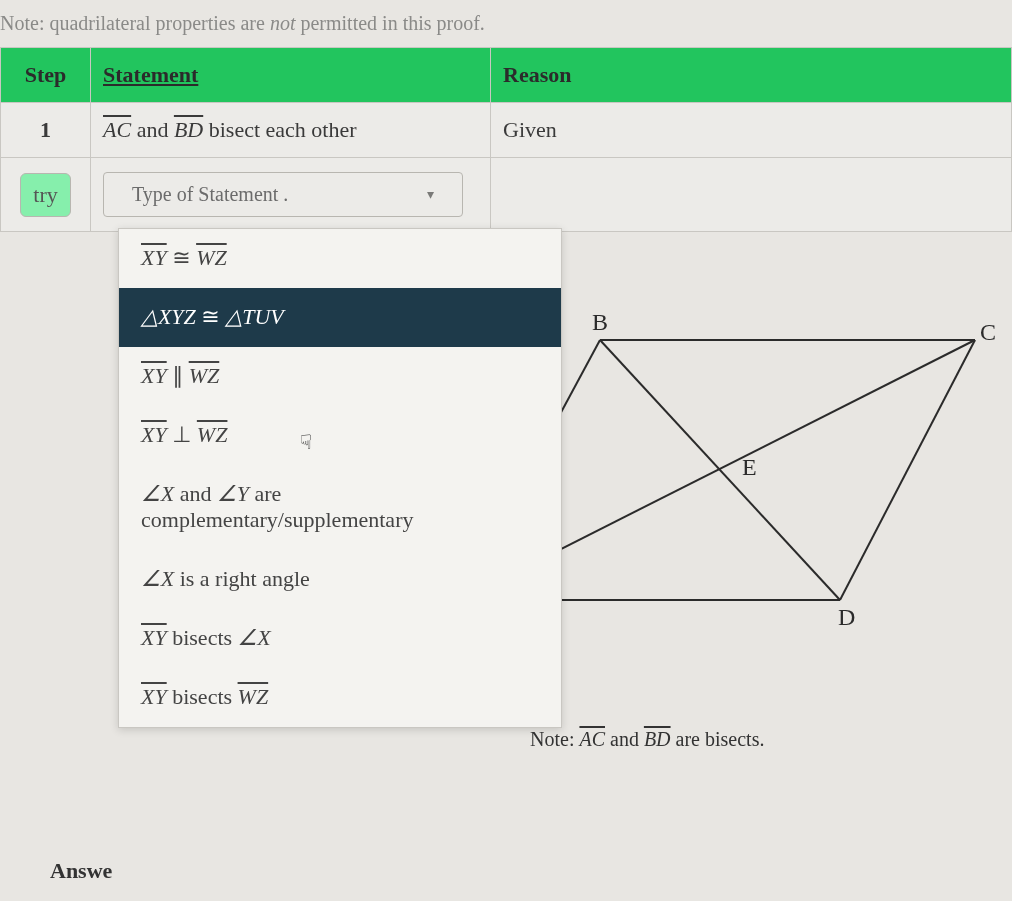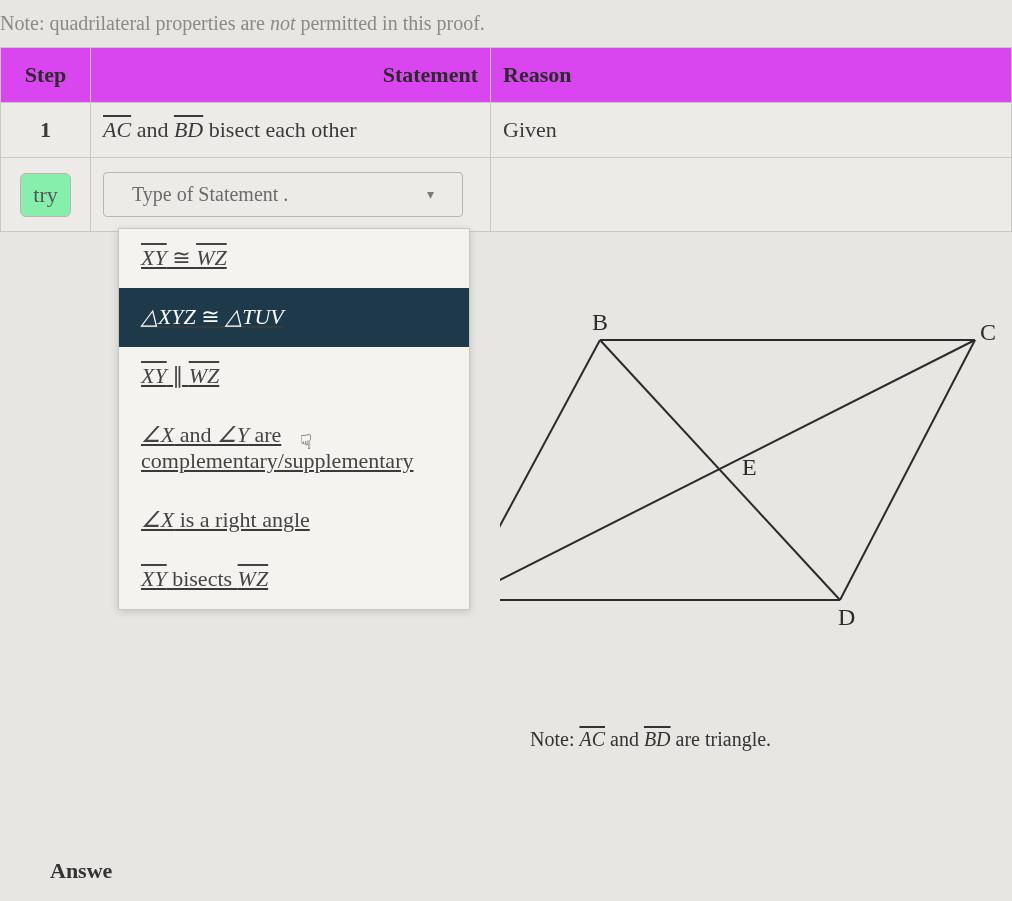--- a/index.html
+++ b/index.html
@@ -27,24 +27,24 @@
     .proof-table th, .proof-table td {
       border: 1px solid #c9c7c2;
       padding: 14px 12px;
       text-align: left;
       font-size: 22px;
       vertical-align: middle;
     }
     .proof-table th {
       font-weight: bold;
       color: #2b2b2b;
-      background: #d946ef;
+      background: #22c55e;
     }
     .proof-table th:nth-child(1) { width: 90px; text-align: center; }
-    .proof-table th:nth-child(2) { width: 400px; text-align: right; }
+    .proof-table th:nth-child(2) { width: 400px; text-align: left; text-decoration: underline; }
     .proof-table td:nth-child(1) { text-align: center; font-weight: bold; }
     .stmt-cell { text-align: center; }
     .ov { text-decoration: overline; font-style: italic; margin-top: 26px; }
     .try-btn {
       display: inline-block;
       border: 1px solid #b8b6b0;
       border-radius: 6px;
       padding: 8px 12px;
       font-size: 22px;
       background: #86efac;
@@ -61,26 +61,25 @@
       background: #ecebe8;
       color: #6b6b6b;
       font-size: 20px;
       width: 360px;
     }
     .chev { color: #7a7a78; font-size: 14px; }
     .dropdown {
       position: absolute;
       left: 118px;
       top: 228px;
-      width: 352px;
+      width: 444px;
       background: #f4f3f0;
       border: 1px solid #c9c7c2;
       box-shadow: 0 2px 8px rgba(0,0,0,0.15);
       z-index: 10;
-      text-decoration: underline;
     }
     .dropdown .dd-item {
       padding: 16px 22px;
       font-size: 22px;
       color: #444;
       border-bottom: 1px solid rgba(0,0,0,0);
       font-style: italic;
     }
     .dropdown .dd-item .plain { font-style: normal; }
     .dropdown .dd-item.selected {
@@ -163,25 +162,31 @@
   <div class="dd-item">
     <span class="ov">XY</span><span class="plain"> ≅ </span><span class="ov">WZ</span>
   </div>
   <div class="dd-item selected">
     <span>△XYZ</span><span class="plain"> ≅ </span><span>△TUV</span>
   </div>
   <div class="dd-item">
     <span class="ov">XY</span><span class="plain"> ∥ </span><span class="ov">WZ</span>
   </div>
   <div class="dd-item">
+    <span class="ov">XY</span><span class="plain"> ⊥ </span><span class="ov">WZ</span>
+  </div>
+  <div class="dd-item">
     <span>∠X</span><span class="plain"> and </span><span>∠Y</span><span class="plain"> are</span><br>
     <span class="plain">complementary/supplementary</span>
   </div>
   <div class="dd-item">
     <span>∠X</span><span class="plain"> is a right angle</span>
+  </div>
+  <div class="dd-item">
+    <span class="ov">XY</span><span class="plain"> bisects </span><span>∠X</span>
   </div>
   <div class="dd-item">
     <span class="ov">XY</span><span class="plain"> bisects </span><span class="ov">WZ</span>
   </div>
 </div>
 
 <span class="cursor">☟</span>
 
 <div class="figure-wrap">
   <svg viewBox="0 0 500 360">
@@ -194,16 +199,16 @@
       <line x1="100" y1="40" x2="340" y2="300"></line>
     </g>
     <text class="fig-label" x="92" y="30">B</text>
     <text class="fig-label" x="480" y="40">C</text>
     <text class="fig-label" x="338" y="325">D</text>
     <text class="fig-label" x="242" y="175">E</text>
   </svg>
 </div>
 
 <div class="note-line">
-  <span>Note: </span><span class="ov">AC</span><span> and </span><span class="ov">BD</span><span> are triangle.</span>
+  <span>Note: </span><span class="ov">AC</span><span> and </span><span class="ov">BD</span><span> are bisects.</span>
 </div>
 
 <div class="answer-label">Answe</div>
 
 </body></html>

